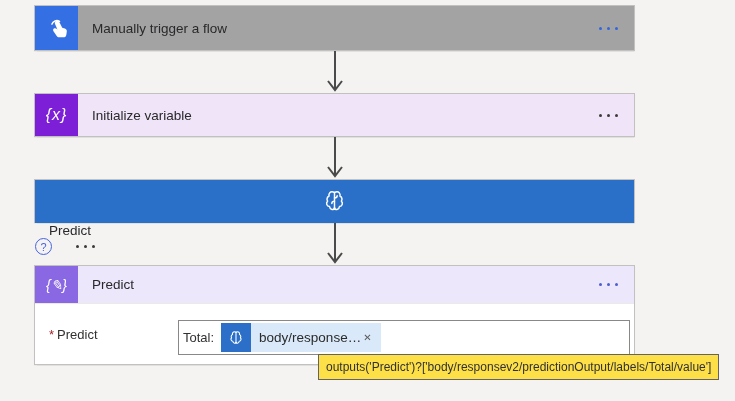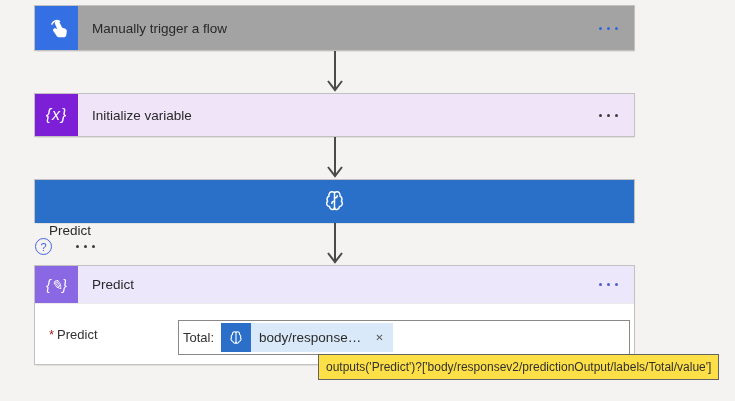--- a/index.html
+++ b/index.html
@@ -30,21 +30,21 @@
   .c-body{position:relative;background:#ffffff;height:61px;border-top:1px solid #eceae8;}
   .inputs-label{position:absolute;left:14px;top:23px;font-size:13px;color:#323130;}
   .req{color:#a4262c;margin-right:3px;}
   .field{
     position:absolute;left:143px;top:16px;width:452px;height:35px;box-sizing:border-box;
     background:#fff;border:1px solid #8a8886;display:flex;align-items:center;padding-left:4px;cursor:text;
   }
   .prefix{font-size:13px;color:#323130;margin-right:7px;}
   .chip{display:flex;align-items:stretch;height:29px;cursor:pointer;}
   .chip-icon{flex:0 0 30px;background:#2b6fc8;display:flex;align-items:center;justify-content:center;}
-  .chip-body{background:#d9e9f9;display:flex;align-items:center;gap:14px;padding:0 9px 0 8px;}
+  .chip-body{background:#d9e9f9;display:flex;align-items:center;gap:2px;padding:0 9px 0 8px;}
   .chip-label{font-size:13.5px;color:#2b2b2b;white-space:nowrap;}
   .chip-x{font-size:10px;color:#5a5a5a;cursor:pointer;line-height:1;}
   .tooltip{
     position:absolute;left:318px;top:354px;z-index:6;background:#fde047;border:1px solid #636363;
     padding:5px 7px;font-size:12px;color:#323130;white-space:nowrap;
   }
 </style>
 </head>
 <body>
 

